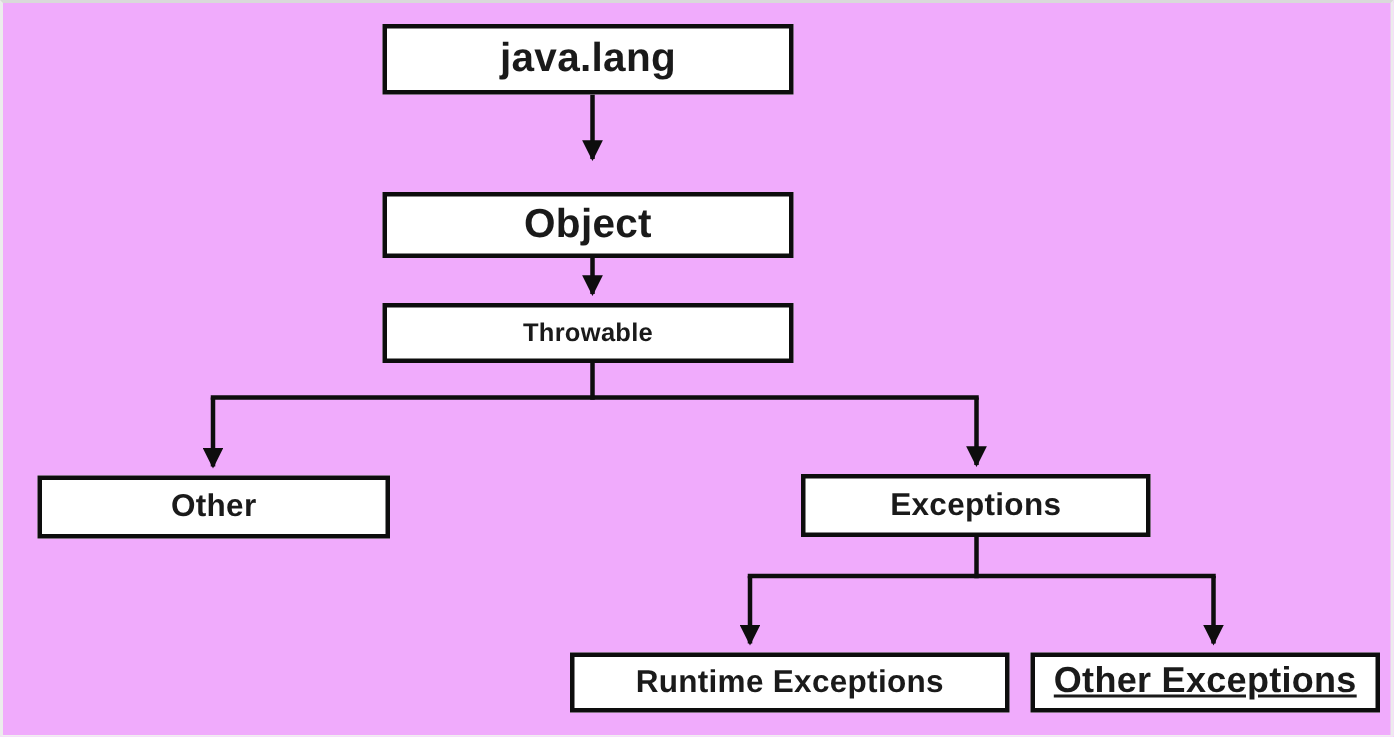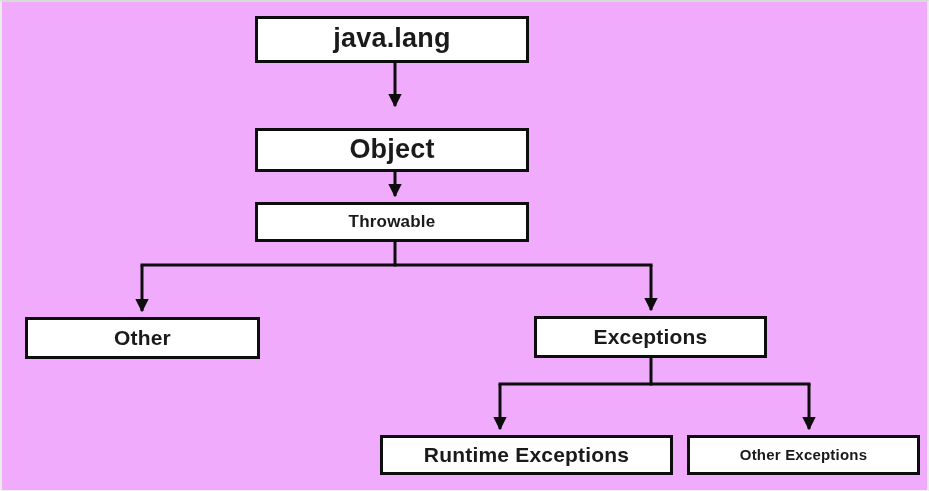--- a/index.html
+++ b/index.html
@@ -42,21 +42,21 @@
     letter-spacing: 0.2px;
   }
   .node span { display: block; line-height: 1; padding-bottom: 2px; }
 
   .node-java-lang { left: 253px; top: 14px;  width: 274px; height: 47px; font-size: 27px; }
   .node-object    { left: 253px; top: 111px; width: 274px; height: 44px; font-size: 27px; margin-top: 15px; }
   .node-throwable { left: 253px; top: 200px; width: 274px; height: 40px; font-size: 17px; }
   .node-errors    { left: 23px;  top: 315px; width: 235px; height: 42px; font-size: 21px; }
   .node-exceptions{ left: 532px; top: 314px; width: 233px; height: 42px; font-size: 21px; }
   .node-runtime   { left: 342px; top: 433px; width: 293px; height: 40px; font-size: 21px; margin-left: 36px; }
-  .node-other     { left: 685px; top: 433px; width: 233px; height: 40px; font-size: 15px; }
+  .node-other     { left: 685px; top: 433px; width: 233px; height: 40px; font-size: 24px; text-decoration: underline; }
 </style>
 </head>
 <body>
 
 <div class="canvas">
 
   <svg class="connectors" viewBox="0 0 929 491" xmlns="http://www.w3.org/2000/svg">
     <defs>
       <marker id="arrow" viewBox="0 0 10 10" refX="9" refY="5" markerWidth="4.6" markerHeight="4.6" orient="auto">
         <path d="M0,0 L10,5 L0,10 z" fill="#0d0d0d"></path>

